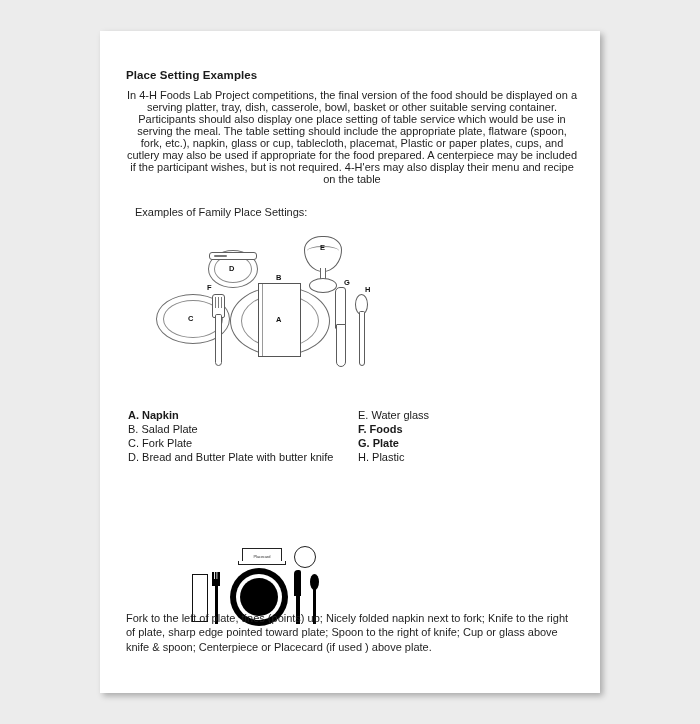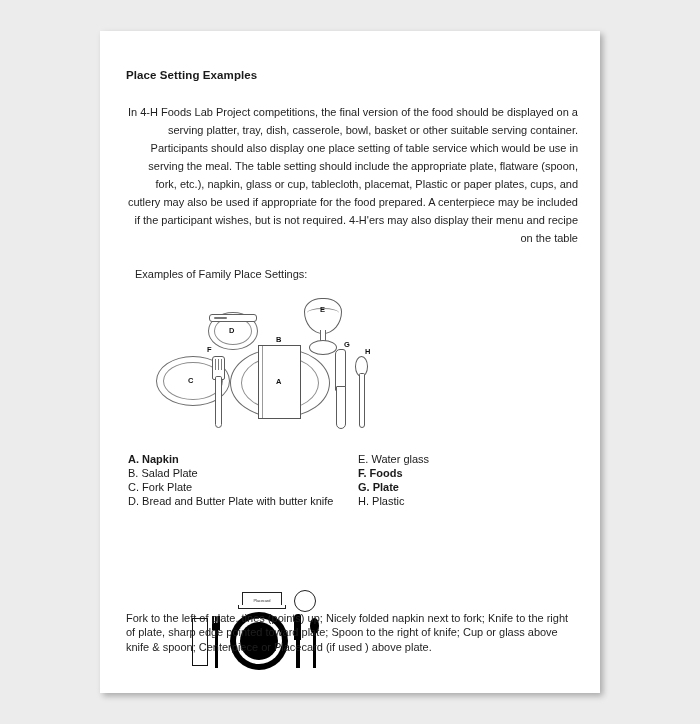--- a/index.html
+++ b/index.html
@@ -27,28 +27,28 @@
     position: absolute;
     left: 26px;
     top: 38px;
     width: 452px;
   }
   .doc-title {
     font-size: 11.5px;
     font-weight: bold;
     color: #1a1a1a;
     letter-spacing: 0.1px;
-    margin: 0 0 22px 0;
+    margin: 0 0 8px 0;
   }
   .body-para {
     font-size: 11px;
-    line-height: 18px;
+    line-height: 12px;
     color: #1f1f1f;
     margin: 0;
-    text-align: right;
+    text-align: center;
   }
   .sub-head {
     font-size: 11px;
     color: #1f1f1f;
     margin: 21px 0 0 9px;
   }
 
   
   .diagram-one {
     position: relative;
@@ -166,21 +166,21 @@
     border:1.3px solid #5c5c5c; background:#fff; border-radius:50%;
   }
   .spoon-handle {
     position:absolute; left:3.5px; top:17px; width:4px; height:53px;
     border:1.3px solid #5c5c5c; background:#fff; border-radius:2px 2px 4px 4px;
   }
 
   
   .legend {
     position: relative;
-    margin: 8px 0 0 0;
+    margin: 26px 0 0 0;
     width: 452px;
   }
   .legend-col {
     position: absolute; top: 0;
     font-size: 11px;
     line-height: 14px;
     color: #1a1a1a;
   }
   .legend-left { left: 2px; }
   .legend-right { left: 232px; }

